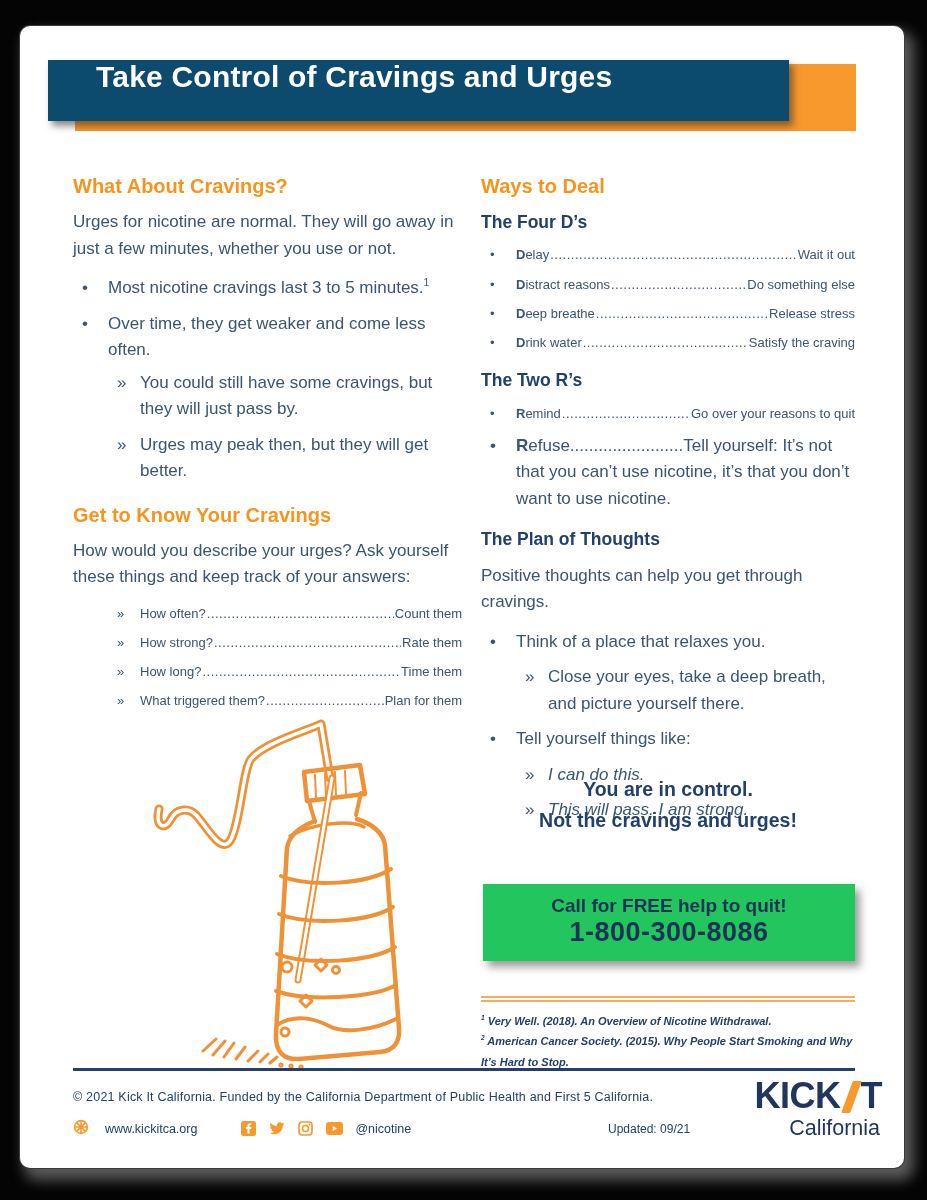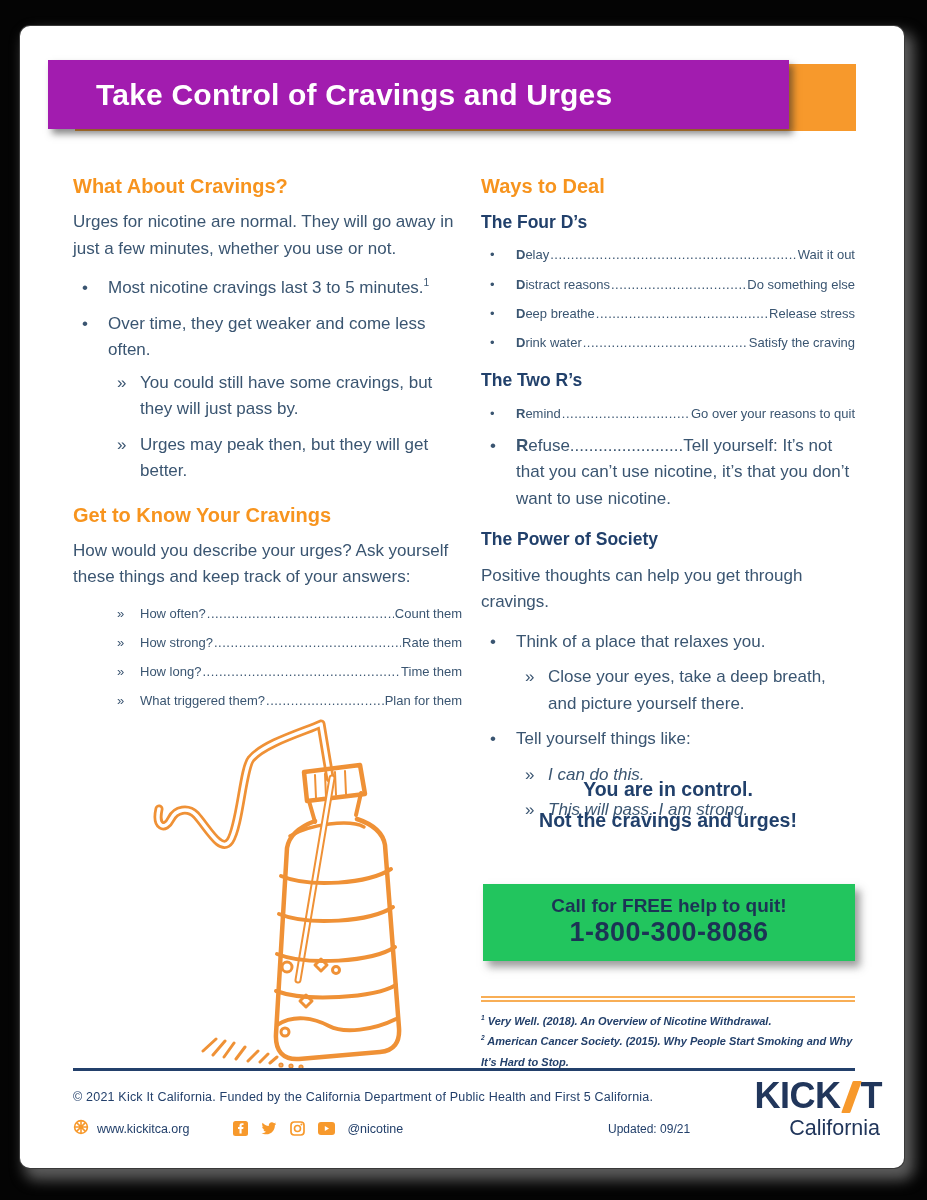--- a/index.html
+++ b/index.html
@@ -8,22 +8,22 @@
 
   .page {
     position:absolute; left:20px; top:26px; width:884px; height:1142px;
     background:#ffffff; border-radius:10px;
     box-shadow: 0 0 0 1px #3a3a3a, 7px 9px 14px 3px rgba(140,140,140,0.65);
   }
 
   
   .orange-bar { position:absolute; left:55px; top:38px; width:781px; height:67px; background:#F7992C; }
   .navy-banner {
-    position:absolute; left:28px; top:34px; width:741px; height:69px;
-    background:#a21caf; display:flex; align-items:center; padding-left:48px;
+    position:absolute; left:28px; top:34px; width:741px; height:61px;
+    background:#0c4a6e; display:flex; align-items:flex-start; padding-left:48px;
     box-shadow: 4px 5px 7px rgba(40,40,40,0.55);
   }
   .navy-banner .title { color:#ffffff; font-size:30px; font-weight:bold; letter-spacing:0.2px; }
 
   
   .col { position:absolute; top:148px; color:#3A5571; font-size:17px; line-height:1.56; }
   .col-left  { left:53px;  width:389px; }
   .col-right { left:461px; width:374px; }
 
   h2.orange { color:#F7941E; font-size:20px; font-weight:bold; margin:0 0 10px; line-height:1.25; }
@@ -63,21 +63,21 @@
   .callbox .l2 { color:#1C3355; font-size:27px; font-weight:bold; letter-spacing:0.5px; }
 
   .footnote-block { position:absolute; left:461px; top:970px; width:374px; }
   .orange-rule { height:6px; border-top:2px solid #F8AE56; border-bottom:2px solid #F8AE56; }
   .footnote { margin-top:9px; color:#23406B; font-size:11px; font-weight:bold; font-style:italic; line-height:1.85; }
 
   
   .navy-rule { position:absolute; left:53px; top:1042px; width:782px; height:3px; background:#23406B; }
   .copyright { position:absolute; left:53px; top:1064px; color:#23406B; font-size:12.5px; letter-spacing:0.2px; }
   .footer-row { position:absolute; left:53px; top:1093px; display:flex; align-items:center; color:#23406B; font-size:12.5px; }
-  .footer-row .site { margin-left:8px; }
+  .footer-row .site { margin-left:16px; }
   .social { display:flex; align-items:center; gap:13px; margin-left:44px; }
   .social svg { display:block; }
   .handle { margin-left:12px; }
   .updated { position:absolute; left:588px; top:1096px; color:#23406B; font-size:12px; }
 
   .logo { position:absolute; right:22px; top:1052px; text-align:right; }
   .logo-row { display:flex; align-items:flex-end; justify-content:flex-end; color:#21365B;
               font-size:36px; font-weight:bold; letter-spacing:-0.5px; line-height:1; }
   .logo-slash { display:inline-block; width:9px; height:32px; background:#F7992C;
                 transform:skewX(-20deg); margin:0 5px 1px 6px; border-radius:1px; }
@@ -200,21 +200,21 @@
       <h3 class="navy">The Two R’s</h3>
       <div class="lrow dot">
         <span class="lleft"><b class="lead">R</b><span>emind</span></span>
         <span class="ldots"></span>
         <span class="lright">Go over your reasons to quit</span>
       </div>
       <div class="brow">
         <div class="btxt"><b class="lead">R</b><span>efuse........................Tell yourself: It’s not that you can’t use nicotine, it’s that you don’t want to use nicotine.</span></div>
       </div>
 
-      <h3 class="navy">The Power of Society</h3>
+      <h3 class="navy">The Plan of Thoughts</h3>
       <p>Positive thoughts can help you get through cravings.</p>
       <div class="brow">
         <div class="btxt">Think of a place that relaxes you.</div>
       </div>
       <div class="srow">
         <div class="btxt">Close your eyes, take a deep breath, and picture yourself there.</div>
       </div>
       <div class="brow">
         <div class="btxt">Tell yourself things like:</div>
       </div>

